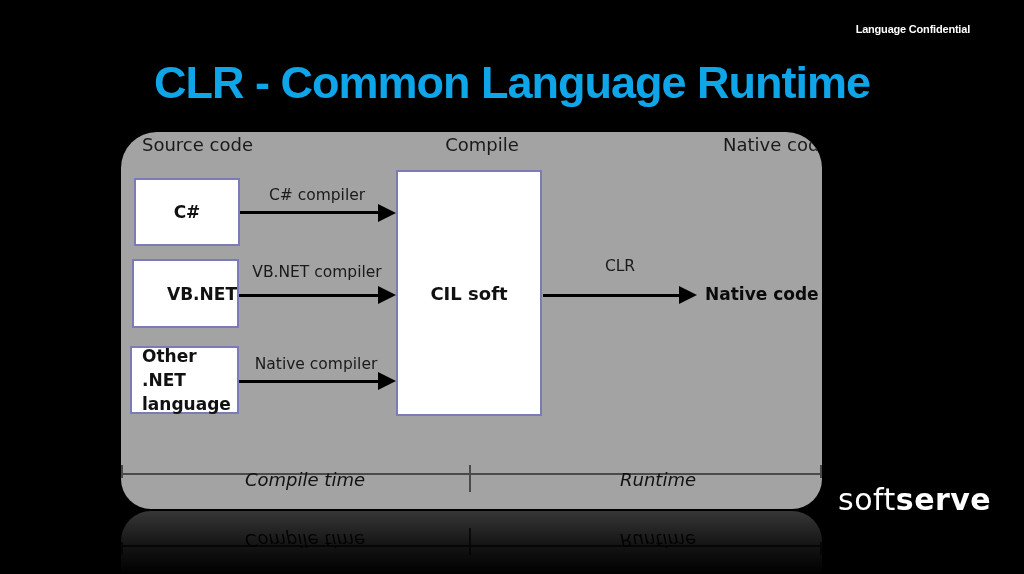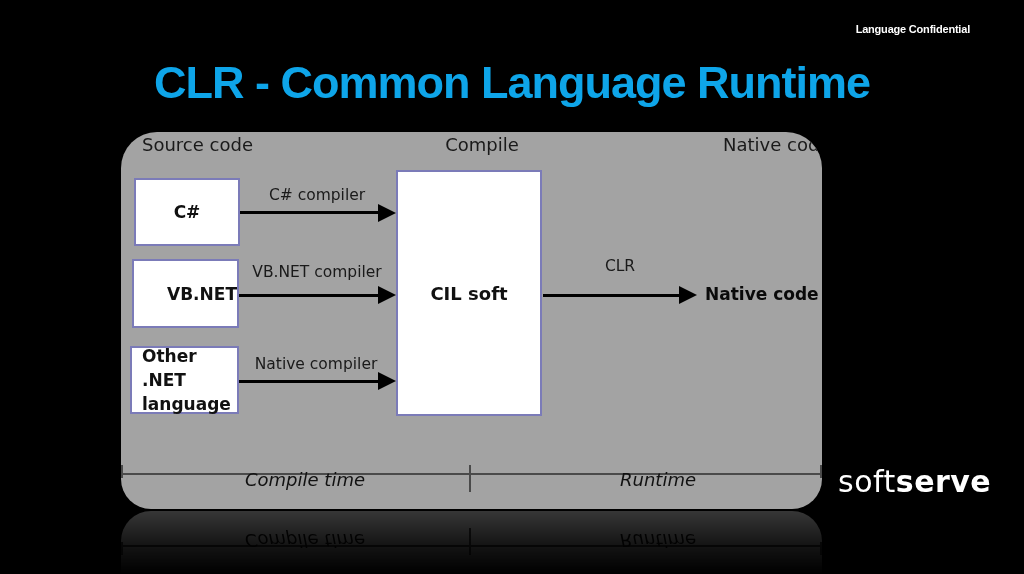--- a/index.html
+++ b/index.html
@@ -99,21 +99,21 @@
     position:absolute; left:0; top:0; width:701px; height:377px;
     background:#ededed;
     border-radius:36px 36px 30px 30px;
     transform:scaleY(-1);
     filter:brightness(0.24);
     color:#111;
   }
 
   
   .logo {
-    position:absolute; left:838px; top:464px;
+    position:absolute; left:838px; top:482px;
     color:#ffffff; font-size:30px; letter-spacing:0.5px;
     font-family:"DejaVu Sans", sans-serif; white-space:nowrap;
   }
   .logo .light { font-weight:normal; }
   .logo .bold  { font-weight:bold; }
 </style>
 </head>
 <body>
 
 <div class="confidential">Language Confidential</div>

